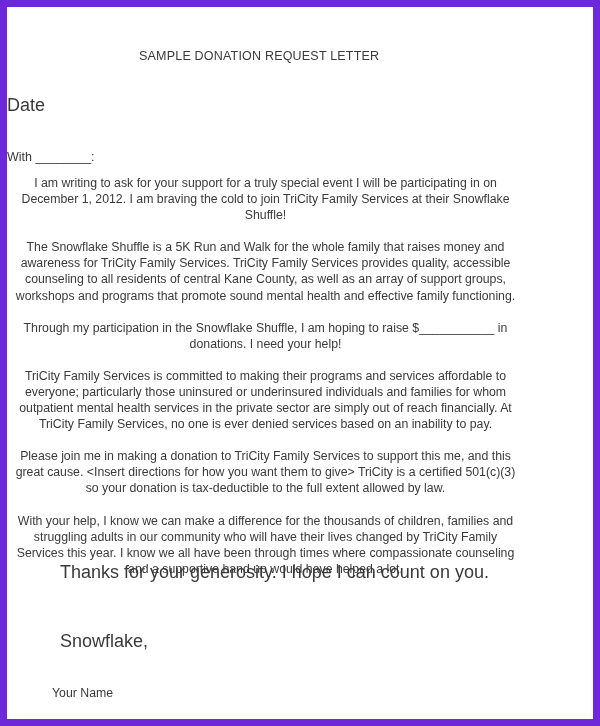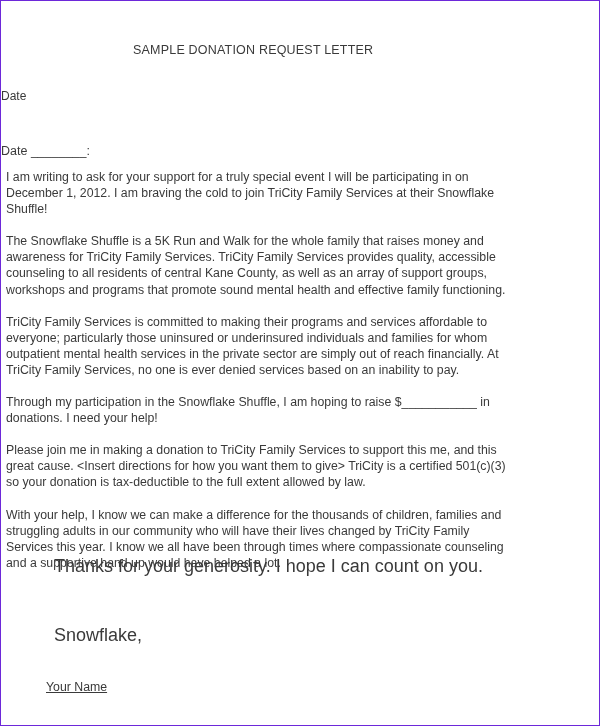--- a/index.html
+++ b/index.html
@@ -10,62 +10,62 @@
   }
   body {
     font-family: "Liberation Sans", sans-serif;
   }
   .page {
     position: relative;
     width: 600px;
     height: 726px;
     box-sizing: border-box;
     background: #ffffff;
-    border: 1px solid #6d28d9;
+    border: 7px solid #6d28d9;
     overflow: hidden;
   }
   .letter-title {
     text-align: left;
     font-size: 12.5px;
     color: #3a3a3a;
     letter-spacing: 0.2px;
     margin: 0;
     padding: 0;
     position: absolute;
     left: 132px;
     top: 42px;
     white-space: nowrap;
     font-weight: normal;
   }
   .line-date {
     position: absolute;
     top: 88px;
     left: 0;
-    font-size: 12px;
+    font-size: 18px;
     color: #3a3a3a;
   }
   .line-salutation {
     position: absolute;
     top: 143px;
     left: 0;
     font-size: 12.5px;
     color: #3a3a3a;
   }
   .paragraphs {
     position: absolute;
     top: 168px;
     left: 0;
     width: 512px;
   }
   .para {
     font-size: 12.3px;
     line-height: 16.1px;
     color: #3a3a3a;
     margin: 0 0 16px 5px;
-    text-align: left;
+    text-align: center;
     white-space: pre-wrap;
   }
   .closing-block {
     position: absolute;
     left: 45px;
     top: 549px;
     width: 512px;
   }
   .closing-line {
     font-size: 18px;
@@ -73,39 +73,38 @@
     color: #3a3a3a;
     margin: 8px;
   }
   .sig-space-1 { height: 37px; }
   .sig-space-2 { height: 28px; }
   .signer-line {
     font-size: 12.3px;
     line-height: 16.5px;
     color: #3a3a3a;
     margin: 0;
-    text-decoration: underline;
   }
 </style>
 </head>
 <body>
 
 <div class="page">
 
   <h1 class="letter-title">SAMPLE DONATION REQUEST LETTER</h1>
 
   <div class="line-date">Date</div>
 
-  <div class="line-salutation">Date ________:</div>
+  <div class="line-salutation">With ________:</div>
 
   <div class="paragraphs">
     <p class="para">I am writing to ask for your support for a truly special event I will be participating in on December 1, 2012. I am braving the cold to join TriCity Family Services at their Snowflake Shuffle!</p>
     <p class="para">The Snowflake Shuffle is a 5K Run and Walk for the whole family that raises money and awareness for TriCity Family Services. TriCity Family Services provides quality, accessible counseling to all residents of central Kane County, as well as an array of support groups, workshops and programs that promote sound mental health and effective family functioning.</p>
+    <p class="para">Through my participation in the Snowflake Shuffle, I am hoping to raise $___________ in donations. I need your help!</p>
     <p class="para">TriCity Family Services is committed to making their programs and services affordable to everyone; particularly those uninsured or underinsured individuals and families for whom outpatient mental health services in the private sector are simply out of reach financially. At TriCity Family Services, no one is ever denied services based on an inability to pay.</p>
-    <p class="para">Through my participation in the Snowflake Shuffle, I am hoping to raise $___________ in donations. I need your help!</p>
     <p class="para">Please join me in making a donation to TriCity Family Services to support this me, and this great cause. &lt;Insert directions for how you want them to give&gt; TriCity is a certified 501(c)(3) so your donation is tax-deductible to the full extent allowed by law.</p>
     <p class="para">With your help, I know we can make a difference for the thousands of children, families and struggling adults in our community who will have their lives changed by TriCity Family Services this year. I know we all have been through times where compassionate counseling and a supportive hand up would have helped a lot.</p>
   </div>
 
   <div class="closing-block">
     <p class="closing-line">Thanks for your generosity. I hope I can count on you.</p>
     <div class="sig-space-1"></div>
     <p class="closing-line">Snowflake,</p>
     <div class="sig-space-2"></div>
     <p class="signer-line">Your Name</p>

